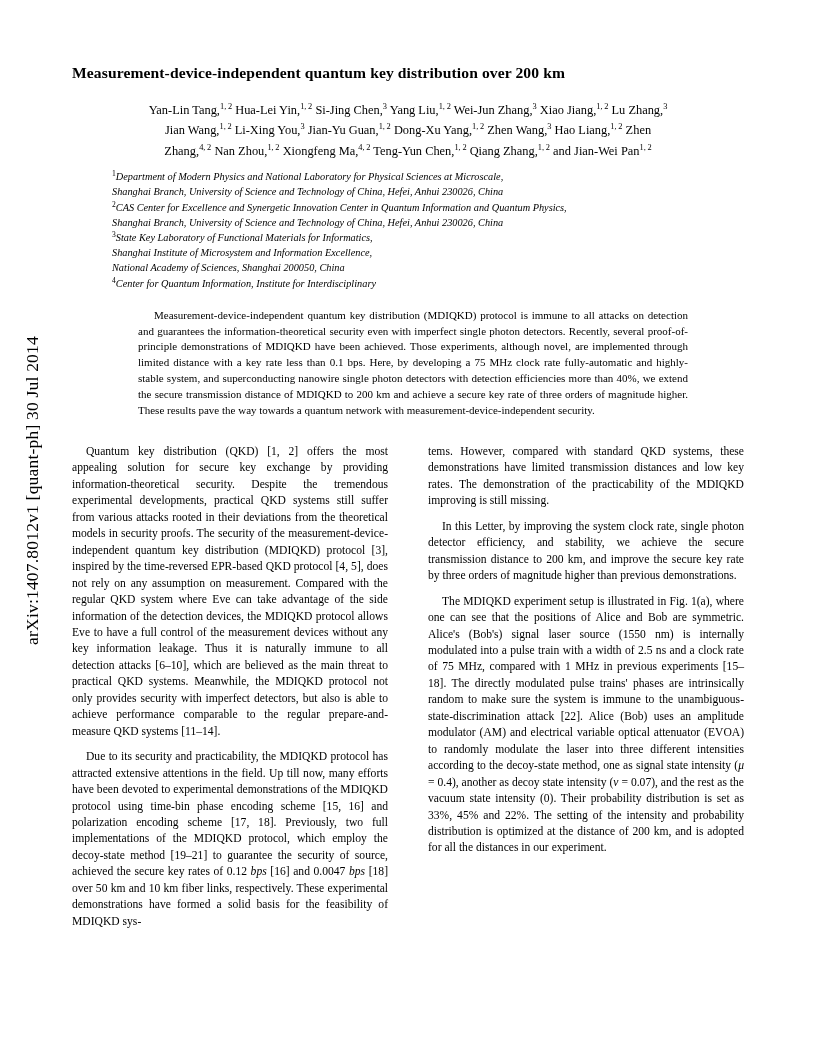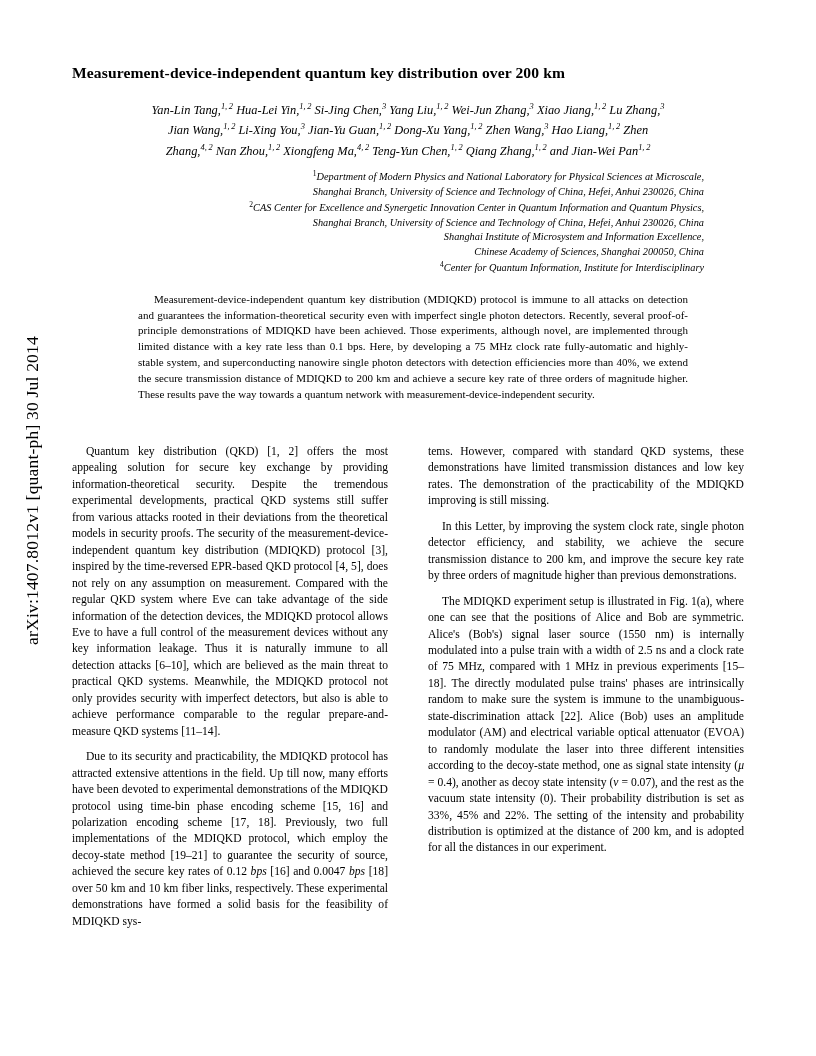--- a/index.html
+++ b/index.html
@@ -47,28 +47,27 @@
     font-size: 15.6px;
     letter-spacing: 0.1px;
     margin: 12px 0 18px 0;
     font-family: "Liberation Serif", serif;
   }
   .authors {
     text-align: center;
     font-size: 12.4px;
     line-height: 1.55;
     margin: 0 28px 8px 28px;
-    font-style: italic;
   }
   .authors sup {
     font-size: 8.4px;
     vertical-align: super;
   }
   .affil {
-    text-align: right;
+    text-align: left;
     font-size: 10.3px;
     font-style: italic;
     line-height: 1.42;
     margin: 0 40px;
   }
   .affil .num {
     font-style: normal;
     font-size: 7.6px;
     vertical-align: super;
   }
@@ -120,22 +119,23 @@
       <div>Yan-Lin Tang,<sup>1, 2</sup> Hua-Lei Yin,<sup>1, 2</sup> Si-Jing Chen,<sup>3</sup> Yang Liu,<sup>1, 2</sup> Wei-Jun Zhang,<sup>3</sup> Xiao Jiang,<sup>1, 2</sup> Lu Zhang,<sup>3</sup></div>
       <div>Jian Wang,<sup>1, 2</sup> Li-Xing You,<sup>3</sup> Jian-Yu Guan,<sup>1, 2</sup> Dong-Xu Yang,<sup>1, 2</sup> Zhen Wang,<sup>3</sup> Hao Liang,<sup>1, 2</sup> Zhen</div>
       <div>Zhang,<sup>4, 2</sup> Nan Zhou,<sup>1, 2</sup> Xiongfeng Ma,<sup>4, 2</sup> Teng-Yun Chen,<sup>1, 2</sup> Qiang Zhang,<sup>1, 2</sup> and Jian-Wei Pan<sup>1, 2</sup></div>
     </div>
 
     <div class="affil">
       <div><span class="num">1</span>Department of Modern Physics and National Laboratory for Physical Sciences at Microscale,</div>
       <div>Shanghai Branch, University of Science and Technology of China, Hefei, Anhui 230026, China</div>
       <div><span class="num">2</span>CAS Center for Excellence and Synergetic Innovation Center in Quantum Information and Quantum Physics,</div>
       <div>Shanghai Branch, University of Science and Technology of China, Hefei, Anhui 230026, China</div>
+      <div><span class="num">3</span>State Key Laboratory of Functional Materials for Informatics,</div>
       <div>Shanghai Institute of Microsystem and Information Excellence,</div>
-      <div>Chinese Academy of Sciences, Shanghai 200050, China</div>
+      <div>National Academy of Sciences, Shanghai 200050, China</div>
       <div><span class="num">4</span>Center for Quantum Information, Institute for Interdisciplinary</div>
     </div>
 
     <div class="abstract">Measurement-device-independent quantum key distribution (MDIQKD) protocol is immune to all attacks on detection and guarantees the information-theoretical security even with imperfect single photon detectors. Recently, several proof-of-principle demonstrations of MDIQKD have been achieved. Those experiments, although novel, are implemented through limited distance with a key rate less than 0.1 bps. Here, by developing a 75 MHz clock rate fully-automatic and highly-stable system, and superconducting nanowire single photon detectors with detection efficiencies more than 40%, we extend the secure transmission distance of MDIQKD to 200 km and achieve a secure key rate of three orders of magnitude higher. These results pave the way towards a quantum network with measurement-device-independent security.</div>
   </div>
 
   <div class="cols">
     <div class="col">
       <p class="first">Quantum key distribution (QKD) [1, 2] offers the most appealing solution for secure key exchange by providing information-theoretical security. Despite the tremendous experimental developments, practical QKD systems still suffer from various attacks rooted in their deviations from the theoretical models in security proofs. The security of the measurement-device-independent quantum key distribution (MDIQKD) protocol [3], inspired by the time-reversed EPR-based QKD protocol [4, 5], does not rely on any assumption on measurement. Compared with the regular QKD system where Eve can take advantage of the side information of the detection devices, the MDIQKD protocol allows Eve to have a full control of the measurement devices without any key information leakage. Thus it is naturally immune to all detection attacks [6–10], which are believed as the main threat to practical QKD systems. Meanwhile, the MDIQKD protocol not only provides security with imperfect detectors, but also is able to achieve performance comparable to the regular prepare-and-measure QKD systems [11–14].</p>
       <p class="first">Due to its security and practicability, the MDIQKD protocol has attracted extensive attentions in the field. Up till now, many efforts have been devoted to experimental demonstrations of the MDIQKD protocol using time-bin phase encoding scheme [15, 16] and polarization encoding scheme [17, 18]. Previously, two full implementations of the MDIQKD protocol, which employ the decoy-state method [19–21] to guarantee the security of source, achieved the secure key rates of 0.12 <i>bps</i> [16] and 0.0047 <i>bps</i> [18] over 50 km and 10 km fiber links, respectively. These experimental demonstrations have formed a solid basis for the feasibility of MDIQKD sys-</p>

